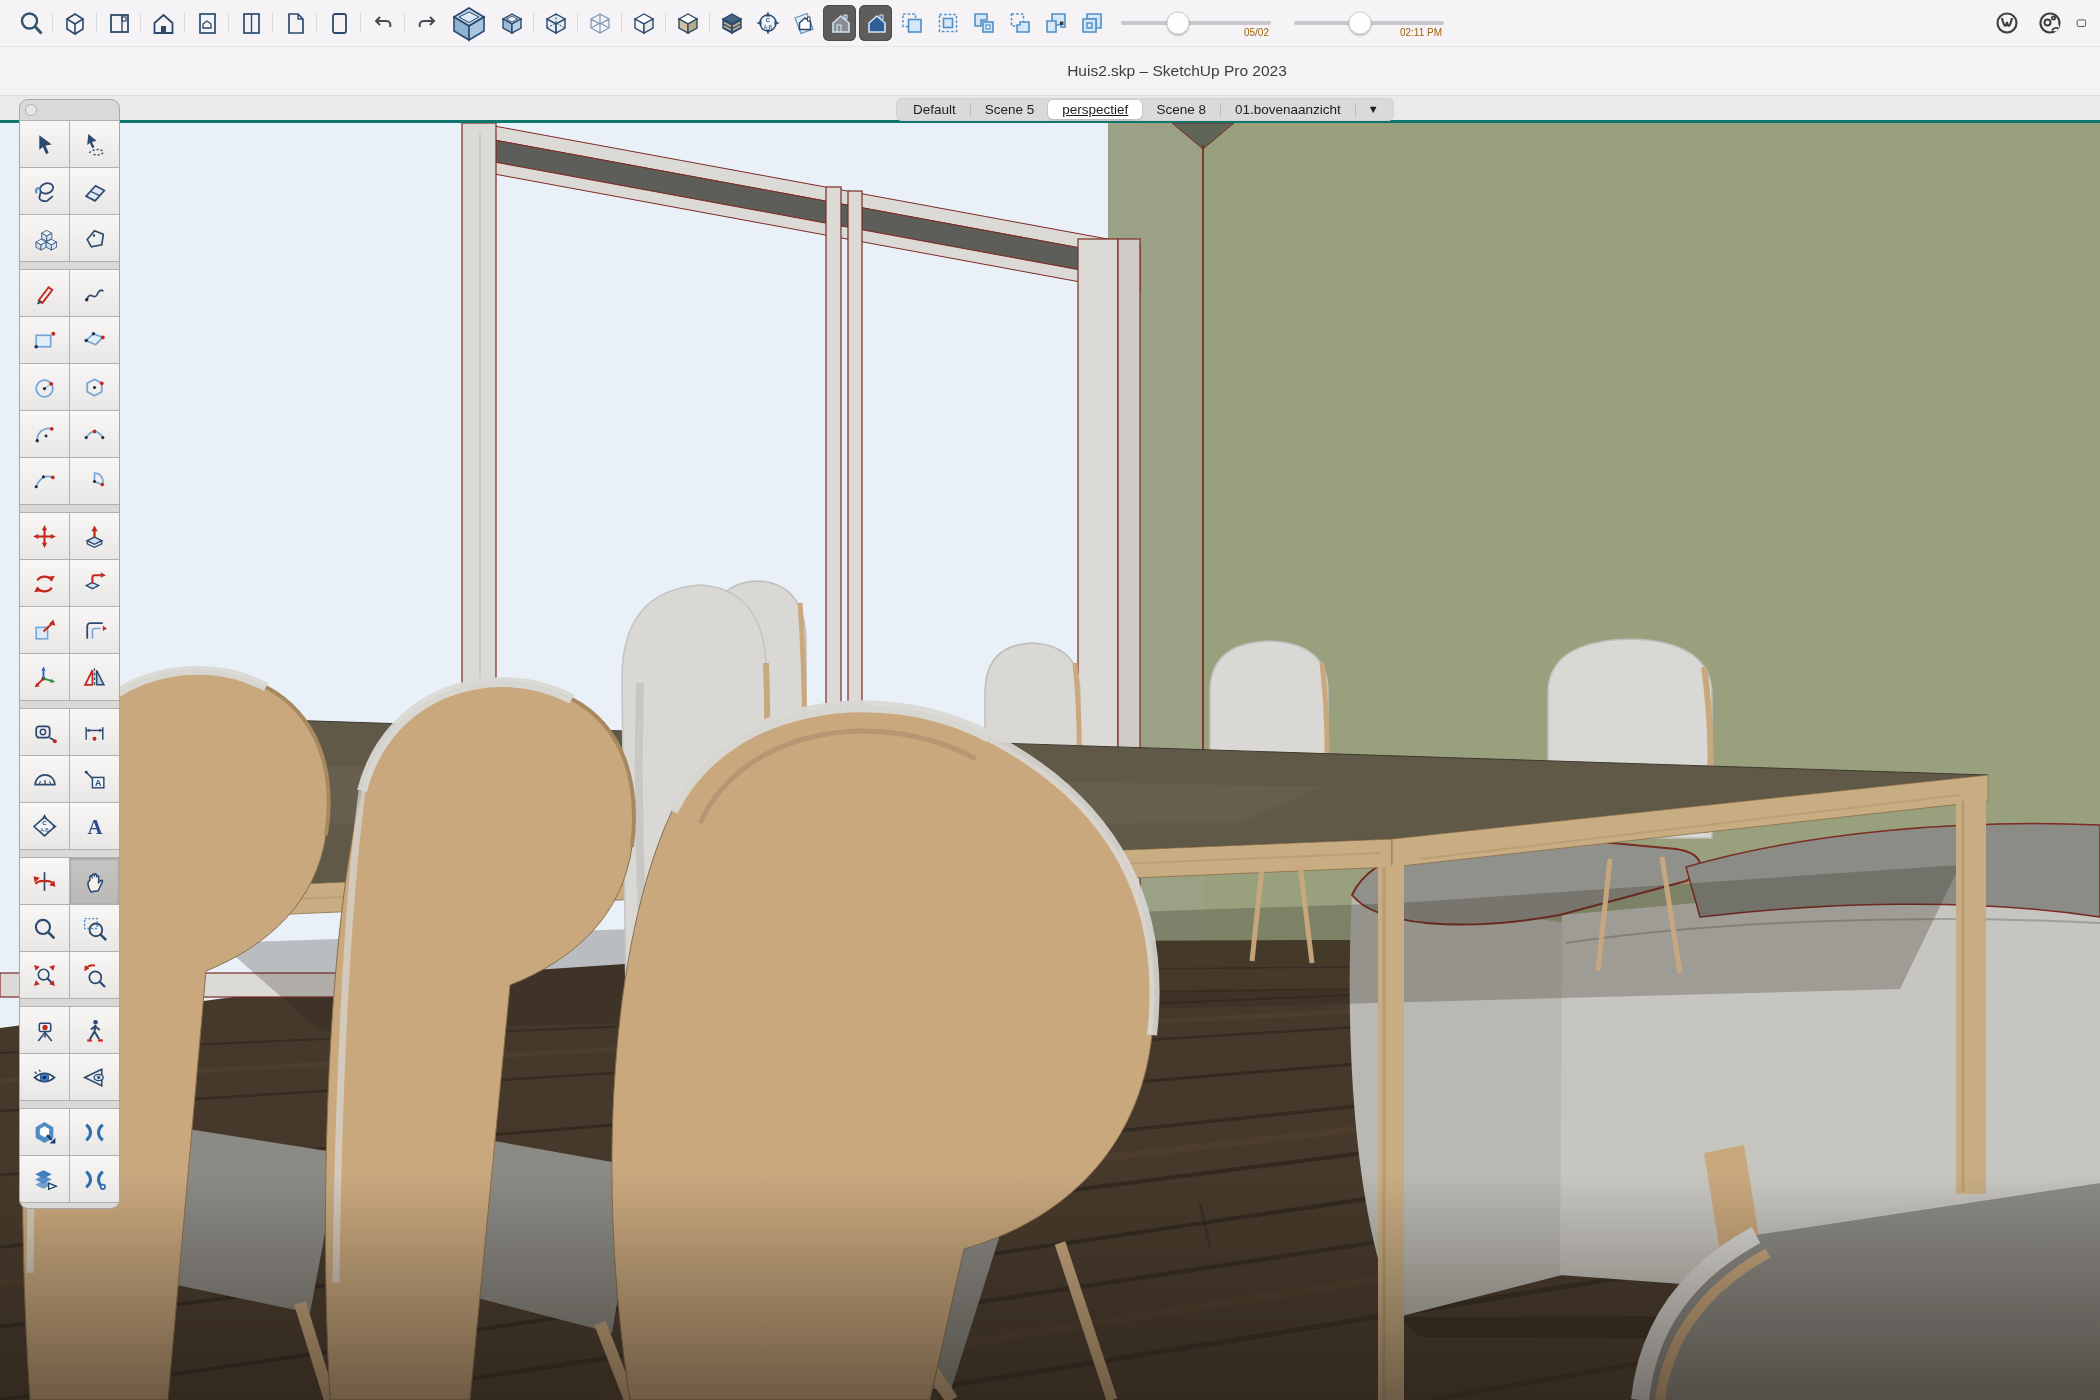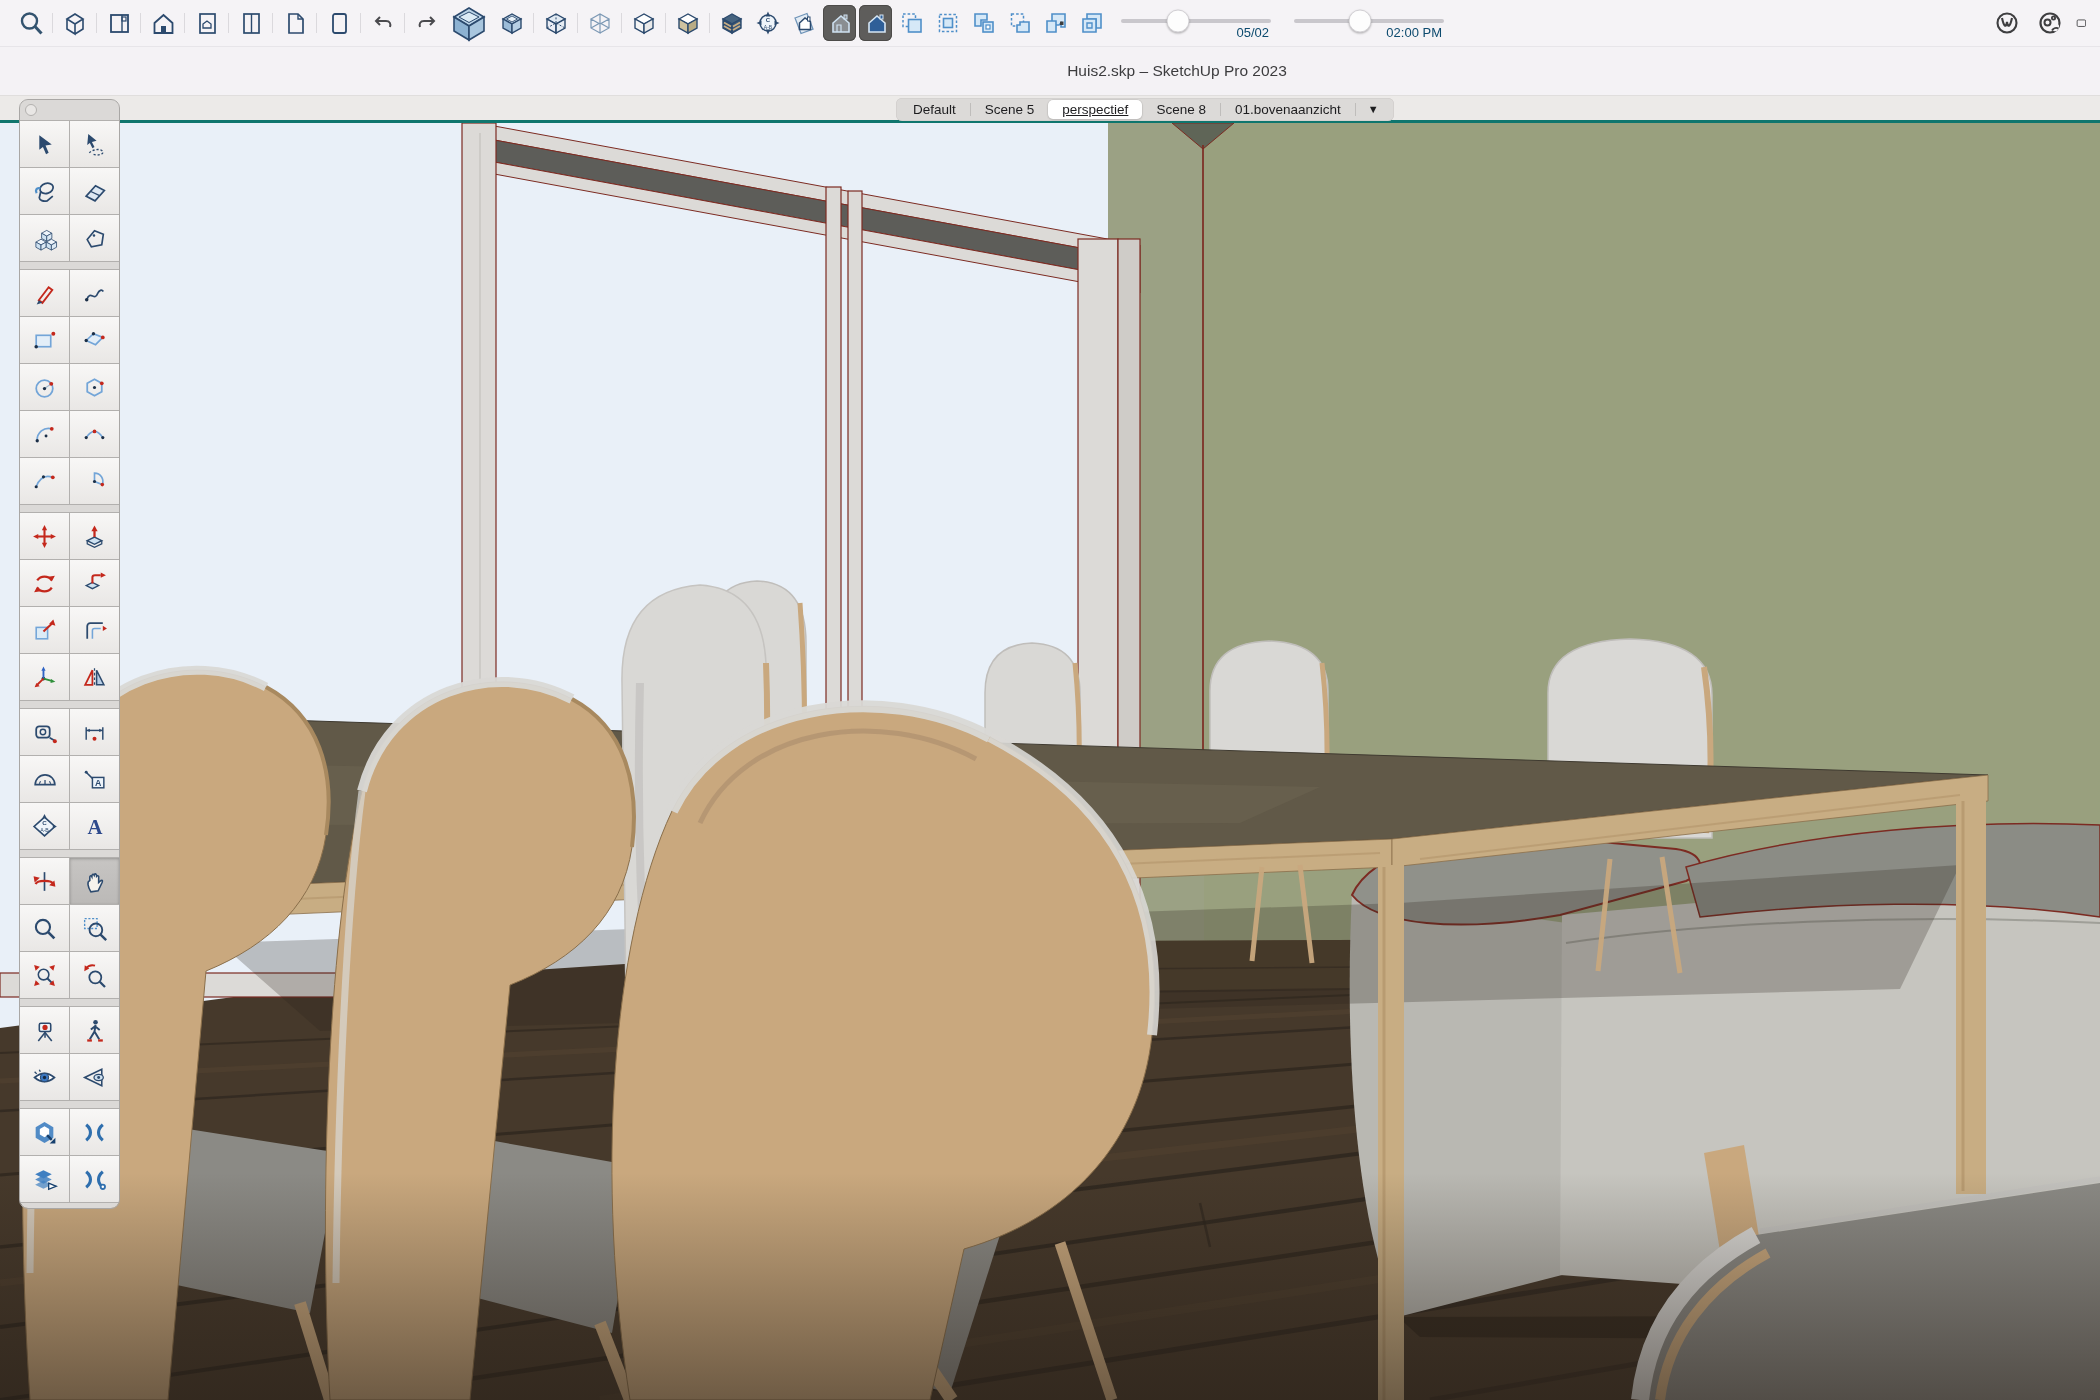--- a/index.html
+++ b/index.html
@@ -16,21 +16,21 @@
   }
   .mb-btn{width:33px;height:36px;display:flex;align-items:center;justify-content:center;border-radius:6px;flex:none;}
   .mb-btn.big{width:46px;}
   .mb-btn.active{background:#5e5d5b;box-shadow:inset 0 0 0 1px #4c4b49;}
   .mb-sep{width:1px;height:20px;background:#dbd9dd;margin:0 2px;flex:none;}
   .slider-wrap{display:flex;flex-direction:column;align-items:flex-end;margin:0 10px;flex:none;}
   .slider-track{position:relative;width:150px;height:4px;border-radius:2px;background:#c9c7cc;margin-top:13px;}
   .slider-knob{position:absolute;top:50%;width:21px;height:21px;border-radius:50%;
     background:#fdfdfd;border:1px solid #d2d0d4;box-shadow:0 1px 2px rgba(0,0,0,.25);
     transform:translate(-50%,-50%);}
-  .slider-label{font-size:13px;color:#0c4a6e;margin-top:2px;padding-right:2px;}
+  .slider-label{font-size:10px;color:#a16207;margin-top:2px;padding-right:2px;}
   .mb-right{margin-left:auto;display:flex;align-items:center;gap:10px;}
   .mb-partial{width:10px;height:36px;overflow:hidden;display:flex;align-items:center;flex:none;}
   
   .titlebar{position:absolute;top:47px;left:0;width:2100px;height:48px;background:#f4f2f5;text-align:right;}
   .title-text{position:absolute;left:1177px;top:50%;transform:translate(-50%,-50%);
     font-size:15.5px;color:#3c3c3e;white-space:nowrap;}
   
   .tabstrip{position:absolute;top:95px;left:0;width:2100px;height:28px;
     background:#eceae8;border-top:1px solid #e0dedd;border-bottom:3px solid #0f766e;box-sizing:border-box;}
   .segctl{position:absolute;left:896px;top:2px;height:23px;background:#dcdad8;border-radius:6px;
@@ -255,21 +255,21 @@
     <div class="slider-wrap">
       <div class="slider-track">
         <div class="slider-knob" style="left: 38%;"></div>
       </div>
       <div class="slider-label">05/02</div>
     </div>
     <div class="slider-wrap">
       <div class="slider-track">
         <div class="slider-knob" style="left: 44%;"></div>
       </div>
-      <div class="slider-label">02:00 PM</div>
+      <div class="slider-label">02:11 PM</div>
     </div>
     <div class="mb-right">
       <div class="mb-btn">
         <svg width="26" height="26" viewBox="0 0 26 26">
           <circle cx="13" cy="13" r="9.5" fill="none" stroke="#3e3e40" stroke-width="2.1"></circle>
           <path d="M8 8 C10 17 12 18 13 12 C14 18 16 17 18 8" fill="none" stroke="#3e3e40" stroke-width="2.1"></path>
         </svg>
       </div>
       <div class="mb-btn">
         <svg width="26" height="26" viewBox="0 0 26 26">

